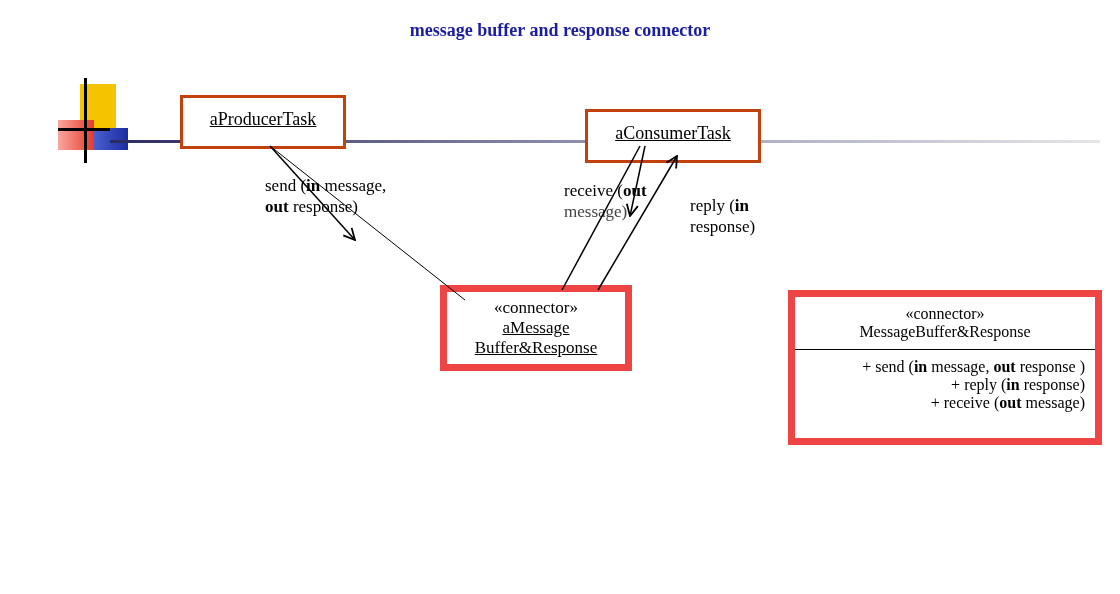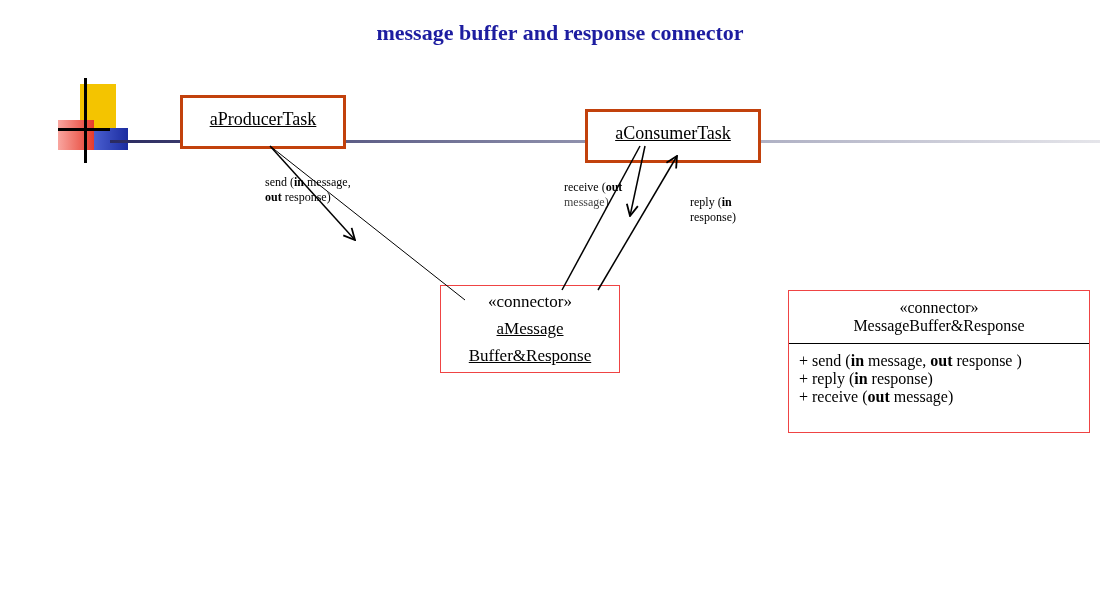--- a/index.html
+++ b/index.html
@@ -8,21 +8,21 @@
     background:#fff;
     font-family:"Times New Roman",Times,serif;
     position:relative;
     color:#000;
   }
   .title{
     position:absolute;
     top:20px;left:0;width:100%;
     text-align:center;
     font-weight:bold;
-    font-size:22px;
+    font-size:18px;
     color:#1d1da0;
   }
 
   
   .logo{position:absolute;left:58px;top:84px;width:90px;height:75px;}
   .sq{position:absolute;}
   .sq.y{background:#f4c400;left:22px;top:0;width:36px;height:46px;}
   .sq.r{background:linear-gradient(to right,#f9a6a0,#e53b2c);left:0;top:36px;width:36px;height:30px;}
   .sq.b{background:linear-gradient(to right,#4a5fd0,#1b2ca0);left:36px;top:44px;width:34px;height:22px;}
   .cross-v{position:absolute;left:84px;top:78px;width:3px;height:85px;background:#000;}
@@ -31,35 +31,35 @@
     position:absolute;left:110px;top:140px;width:990px;height:3px;
     background:linear-gradient(to right,#2a2a60 0%,#9ea0b8 55%,#e5e5ea 100%);
   }
 
   .box{
     position:absolute;background:#fff;
     font-size:18px;
     text-align:center;
   }
   .thick{border:3px solid #c2410c;}
-  .thin {border:1px solid #ef4444;font-family:Liberation Serif, serif;}
+  .thin {border:7px solid #ef4444;font-family:Liberation Serif, serif;}
 
   .producer{left:180px;top:95px;width:160px;height:48px;line-height:42px;}
   .consumer{left:585px;top:109px;width:170px;height:48px;line-height:42px;}
   .producer span,.consumer span{text-decoration:underline;}
 
   .connector{left:440px;top:285px;width:170px;padding:6px 4px;font-size:17px;}
-  .connector .u{text-decoration:underline;margin-top:7px;}
+  .connector .u{text-decoration:underline;}
 
   .uml{left:788px;top:290px;width:300px;font-size:16px;}
   .uml .sec{border-bottom:1px solid #000;padding:8px 10px;text-align:left;}
-  .uml .sec.last{border-bottom:none;}
+  .uml .sec.last{border-bottom:none;text-align:right;}
   .uml .hdr{text-align:center;}
 
-  .lbl{position:absolute;font-size:12px;line-height:1.25;}
+  .lbl{position:absolute;font-size:17px;line-height:1.25;}
 
   svg.arrows{position:absolute;left:0;top:0;width:1120px;height:594px;pointer-events:none;}
 </style>
 </head>
 <body>
 
 <div class="title">message buffer and response connector</div>
 
 <div class="logo">
   <div class="sq y"></div>

